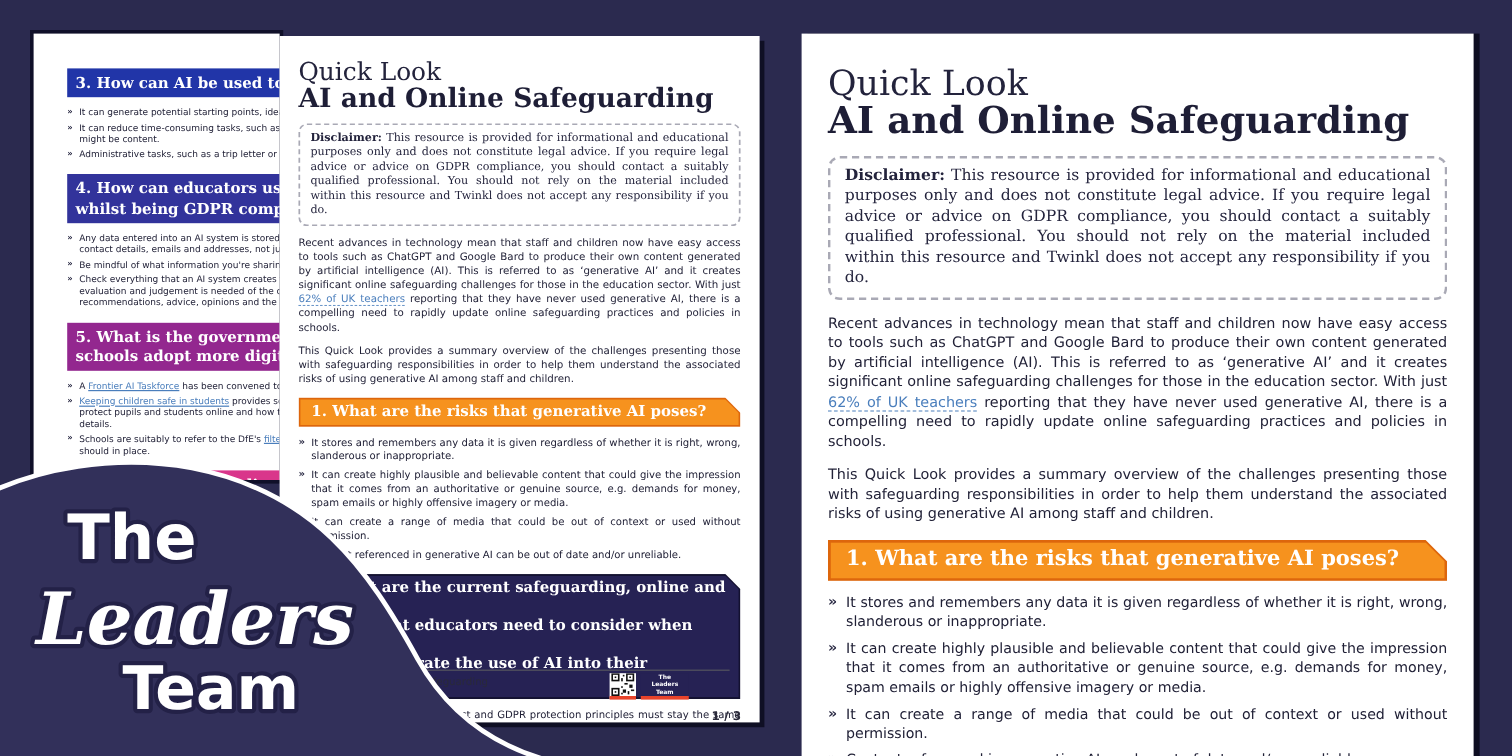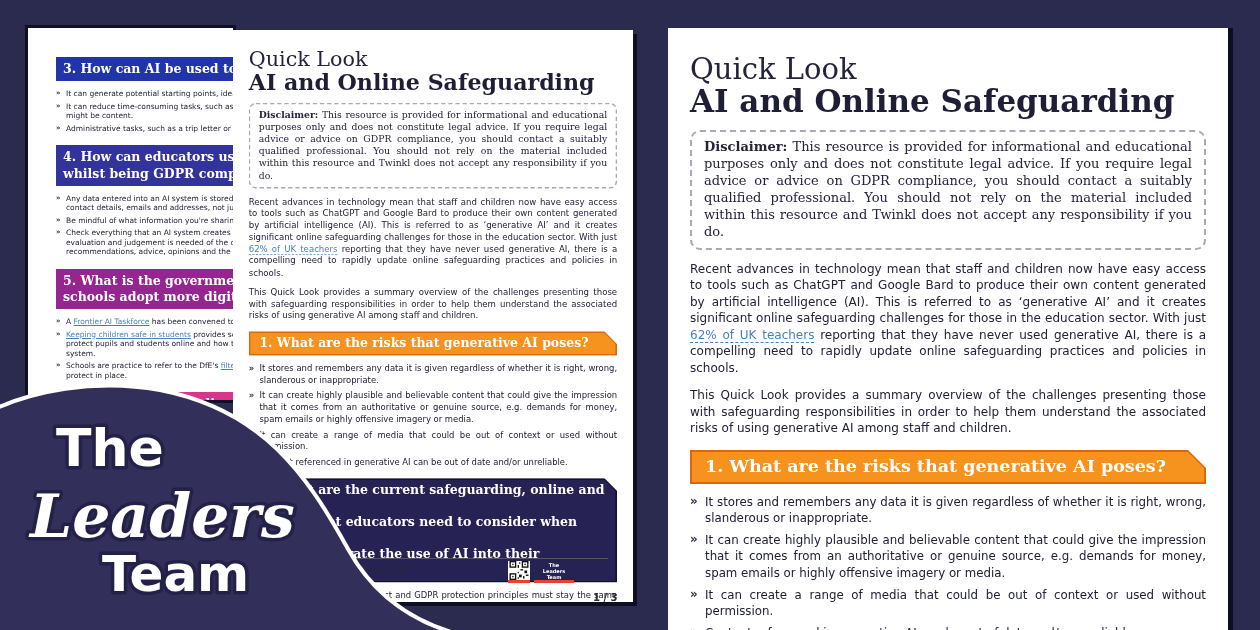--- a/index.html
+++ b/index.html
@@ -87,22 +87,22 @@
     <div class="lp-bl"><span class="bm">»</span><span>Be mindful of what information you're sharing at all time</span></div>
     <div class="lp-bl"><span class="bm">»</span><span>Check everything that an AI system creates for you befo</span><br><span>evaluation and judgement is needed of the completed it</span><br><span>recommendations, advice, opinions and the factual acc</span></div>
   </div>
 
   <div class="lp-banner b5">
     <div>5. What is the government doing</div>
     <div>schools adopt more digital tech i</div>
   </div>
   <div class="lp-bullets">
     <div class="lp-bl"><span class="bm">»</span><span>A </span><a class="lp-link">Frontier AI Taskforce</a><span> has been convened to fully evalu</span></div>
-    <div class="lp-bl"><span class="bm">»</span><a class="lp-link">Keeping children safe in students</a><span> provides schools an</span><br><span>protect pupils and students online and how they can lim</span><br><span>system.</span></div>
-    <div class="lp-bl"><span class="bm">»</span><span>Schools are practice to refer to the DfE's </span><a class="lp-link">filtering and mo</a><br><span>protect in place.</span></div>
+    <div class="lp-bl"><span class="bm">»</span><a class="lp-link">Keeping children safe in students</a><span> provides schools an</span><br><span>protect pupils and students online and how they can lim</span><br><span>details.</span></div>
+    <div class="lp-bl"><span class="bm">»</span><span>Schools are suitably to refer to the DfE's </span><a class="lp-link">filtering and mo</a><br><span>should in place.</span></div>
   </div>
 
   <div class="lp-banner bpink"><span>Links to further reading</span></div>
 
 </div>
 
 <div class="page page-mid">
   <div class="page-inner">
     <div class="kicker">Quick Look</div>
     <div class="doc-title">AI and Online Safeguarding</div>

